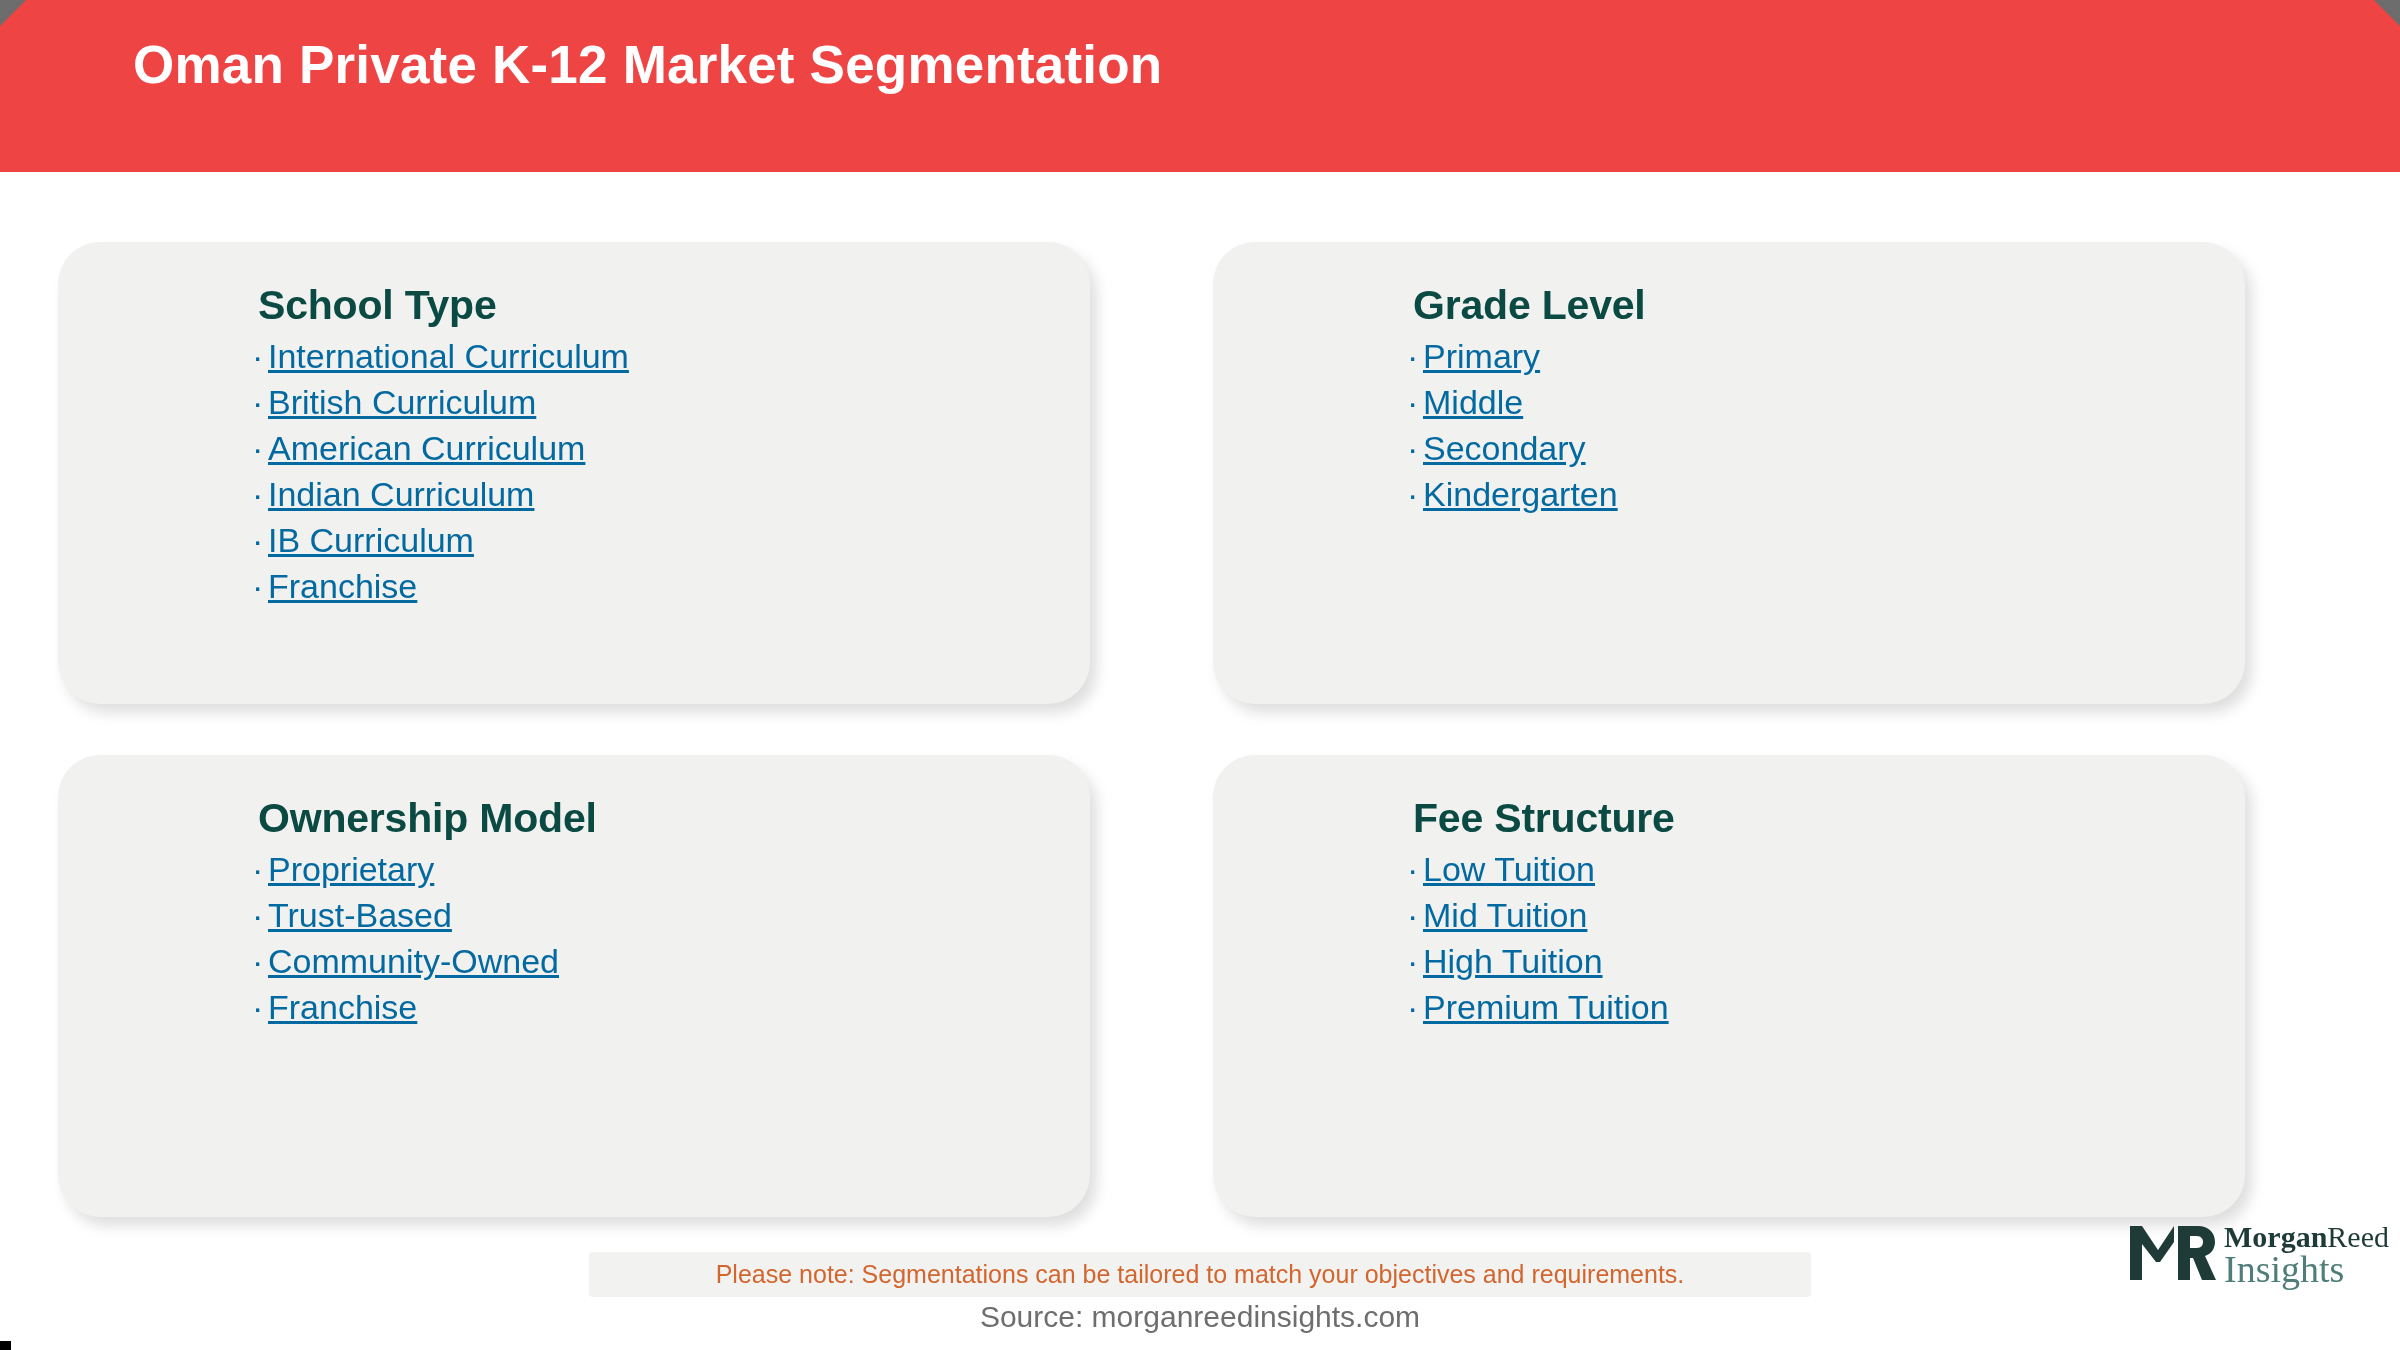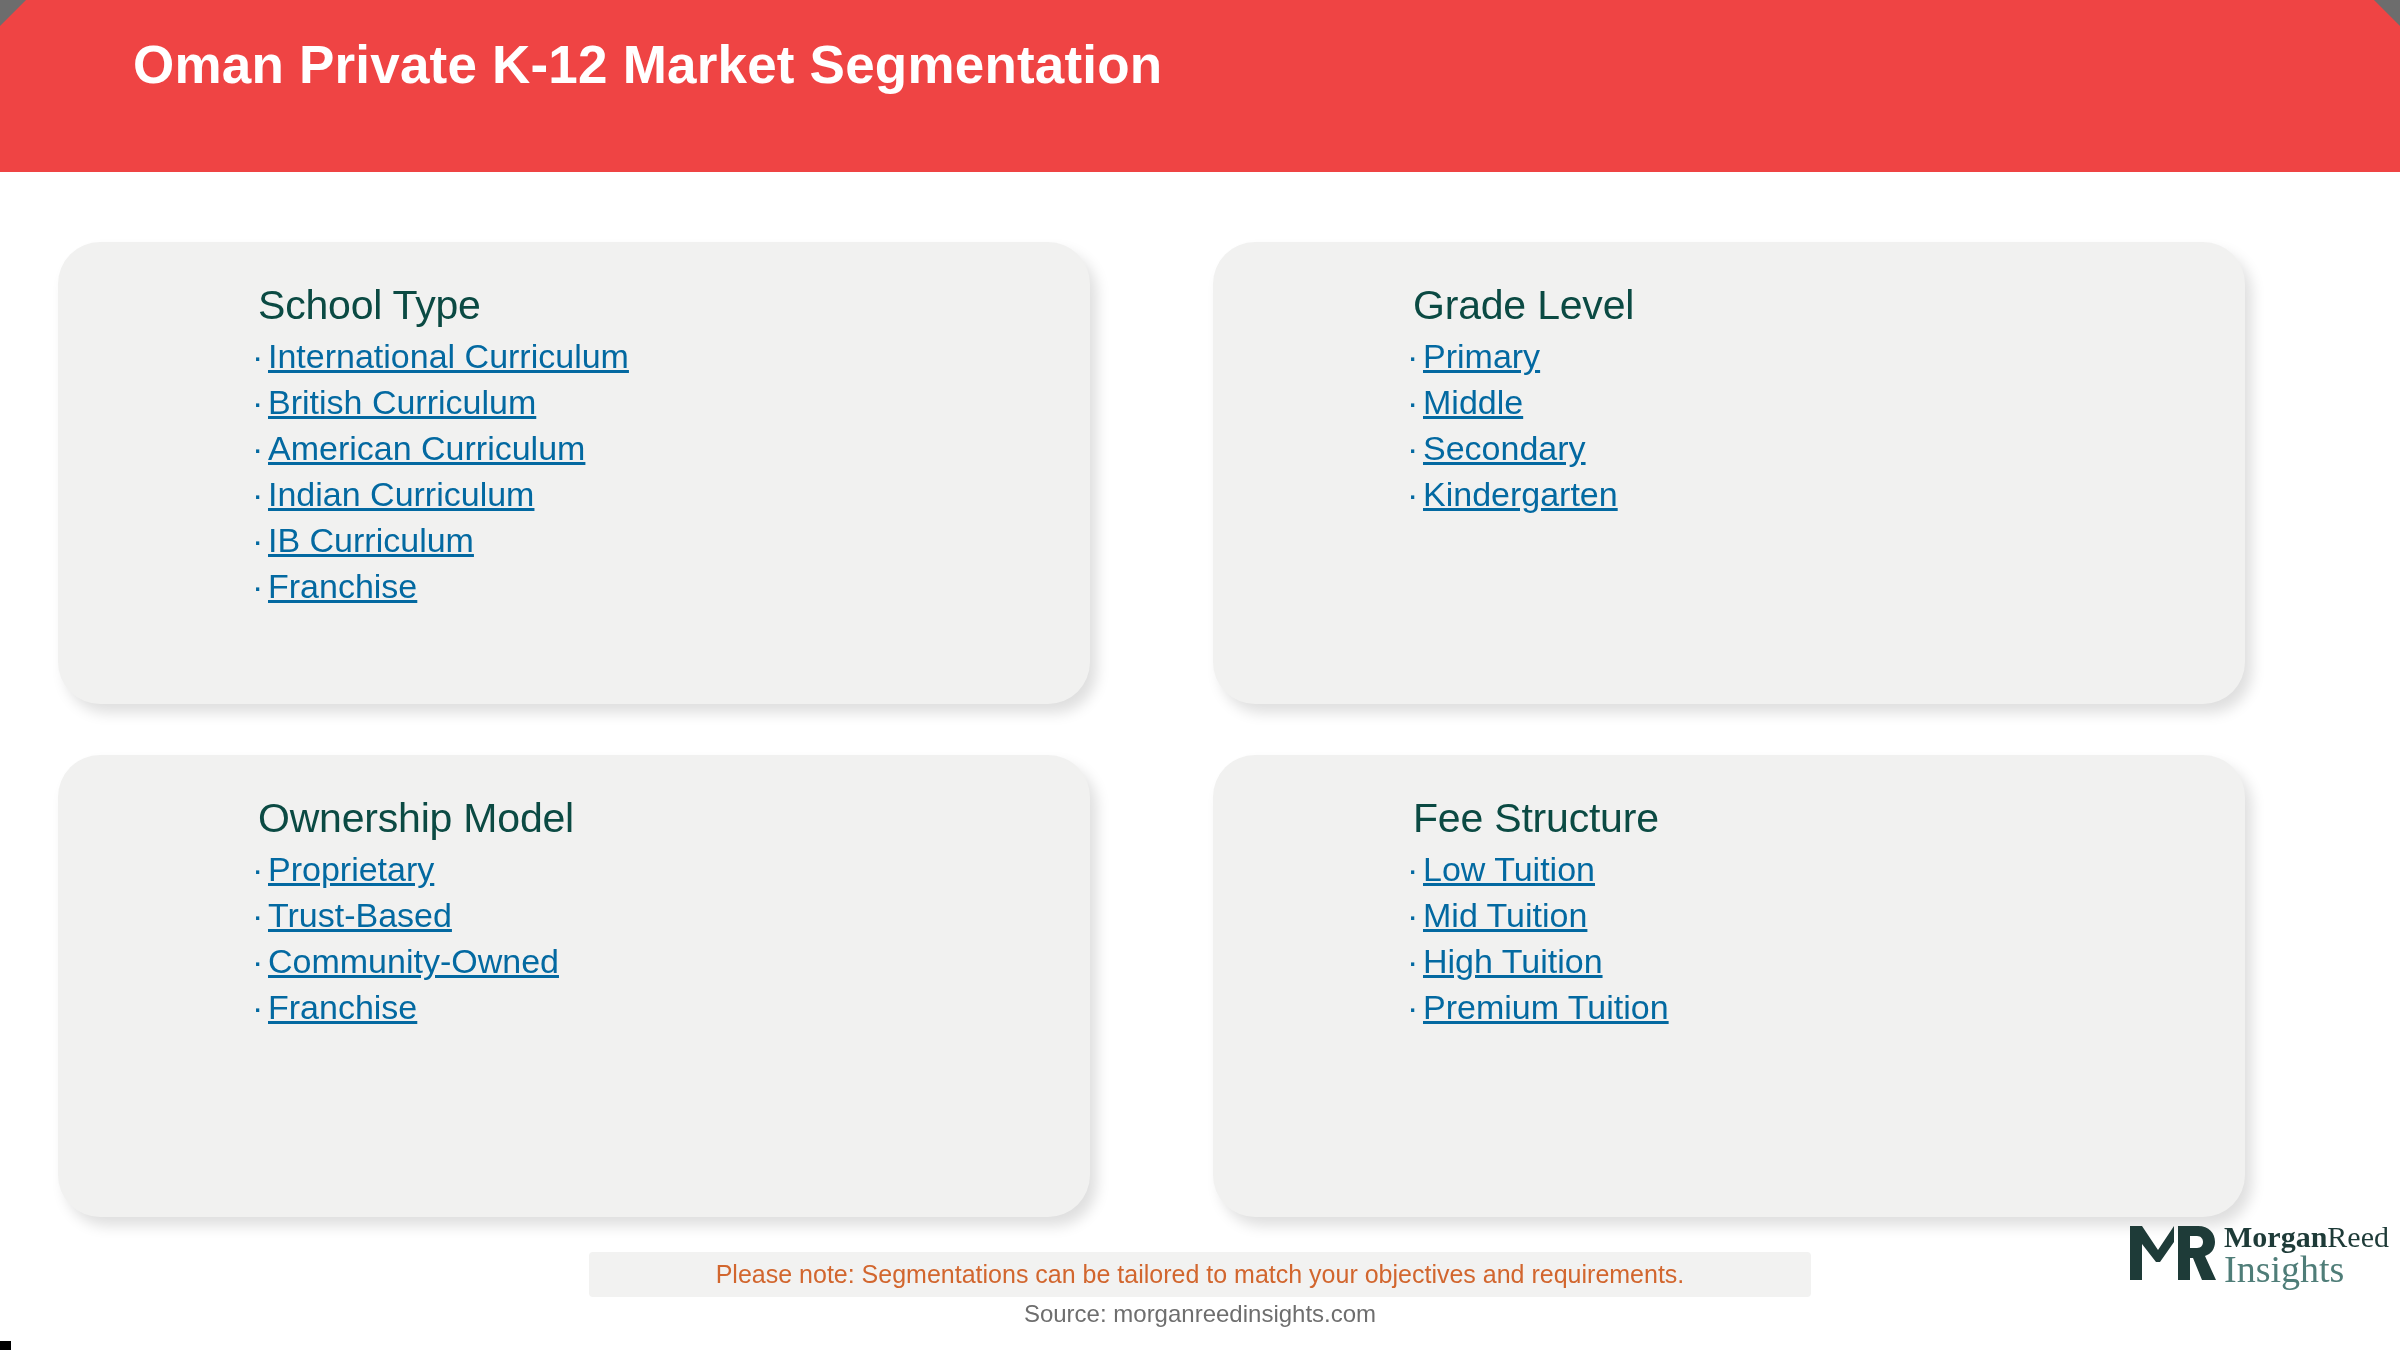--- a/index.html
+++ b/index.html
@@ -72,21 +72,21 @@
   .card.c3 { left: 1213px; top: 583px; width: 1032px; height: 462px; }
 
   .card-inner {
     position: absolute;
     left: 200px;
     top: 40px;
     right: 30px;
   }
   .card-title {
     font-size: 41px;
-    font-weight: normal;
+    font-weight: bold;
     color: #0b4a43;
     line-height: 1.15;
     margin: 0 0 4px 0;
     letter-spacing: -0.2px;
     white-space: nowrap;
   }
   .card-list {
     list-style: none;
     margin: 0;
     padding: 0;
@@ -125,21 +125,21 @@
     font-size: 25px;
     color: #d2662e;
     white-space: nowrap;
   }
   .source-text {
     position: absolute;
     left: 0;
     top: 1300px;
     width: 2400px;
     text-align: center;
-    font-size: 24px;
+    font-size: 30px;
     color: #6e6e6e;
   }
 
   
   .logo {
     position: absolute;
     left: 2128px;
     top: 1220px;
     width: 246px;
     height: 70px;

